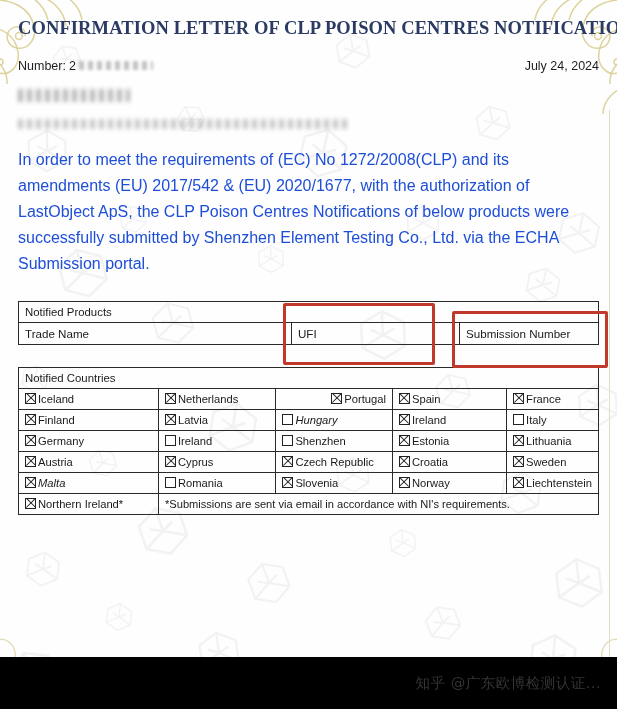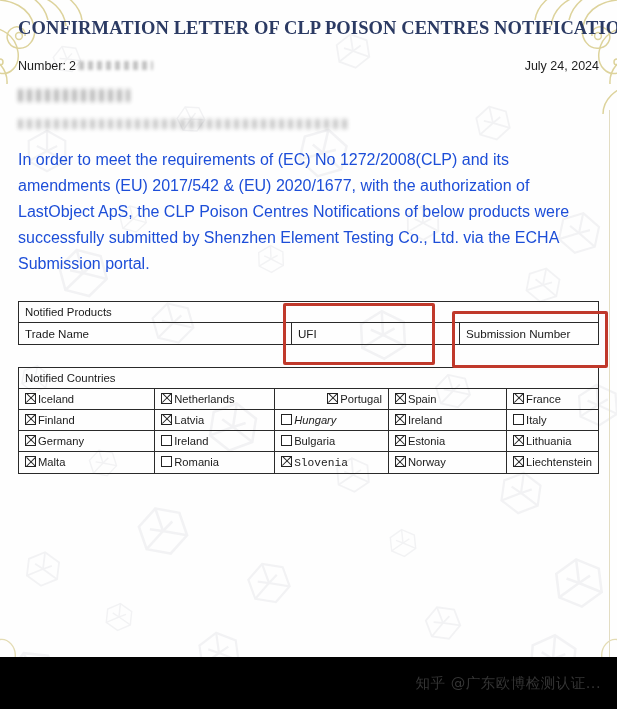--- a/index.html
+++ b/index.html
@@ -581,30 +581,41 @@
             <tr>
               <td class="country-cell" style="width: 135px;"><span class="cbox checked"></span><span class="country-label">Finland</span></td>
               <td class="country-cell" style="width: 113px;"><span class="cbox checked"></span><span class="country-label">Latvia</span></td>
               <td class="country-cell" style="width: 107px; font-style: italic;"><span class="cbox"></span><span class="country-label">Hungary</span></td>
               <td class="country-cell" style="width: 115px;"><span class="cbox checked"></span><span class="country-label">Ireland</span></td>
               <td class="country-cell"><span class="cbox"></span><span class="country-label">Italy</span></td>
             </tr>
             <tr>
               <td class="country-cell" style="width: 135px;"><span class="cbox checked"></span><span class="country-label">Germany</span></td>
               <td class="country-cell" style="width: 113px;"><span class="cbox"></span><span class="country-label">Ireland</span></td>
-              <td class="country-cell" style="width: 107px;"><span class="cbox"></span><span class="country-label">Bulgaria</span></td>
+              <td class="country-cell" style="width: 107px;"><span class="cbox"></span><span class="country-label">Shenzhen</span></td>
               <td class="country-cell" style="width: 115px;"><span class="cbox checked"></span><span class="country-label">Estonia</span></td>
               <td class="country-cell"><span class="cbox checked"></span><span class="country-label">Lithuania</span></td>
             </tr>
             <tr>
-              <td class="country-cell" style="width: 135px;"><span class="cbox checked"></span><span class="country-label">Malta</span></td>
+              <td class="country-cell" style="width: 135px;"><span class="cbox checked"></span><span class="country-label">Austria</span></td>
+              <td class="country-cell" style="width: 113px;"><span class="cbox checked"></span><span class="country-label">Cyprus</span></td>
+              <td class="country-cell" style="width: 107px;"><span class="cbox checked"></span><span class="country-label">Czech Republic</span></td>
+              <td class="country-cell" style="width: 115px;"><span class="cbox checked"></span><span class="country-label">Croatia</span></td>
+              <td class="country-cell"><span class="cbox checked"></span><span class="country-label">Sweden</span></td>
+            </tr>
+            <tr>
+              <td class="country-cell" style="width: 135px; font-style: italic;"><span class="cbox checked"></span><span class="country-label">Malta</span></td>
               <td class="country-cell" style="width: 113px;"><span class="cbox"></span><span class="country-label">Romania</span></td>
-              <td class="country-cell" style="width: 107px; font-family: Liberation Mono, monospace;"><span class="cbox checked"></span><span class="country-label">Slovenia</span></td>
+              <td class="country-cell" style="width: 107px;"><span class="cbox checked"></span><span class="country-label">Slovenia</span></td>
               <td class="country-cell" style="width: 115px;"><span class="cbox checked"></span><span class="country-label">Norway</span></td>
               <td class="country-cell"><span class="cbox checked"></span><span class="country-label">Liechtenstein</span></td>
+            </tr>
+            <tr>
+              <td class="country-cell" style="width: 135px;"><span class="cbox checked"></span><span class="country-label">Northern Ireland*</span></td>
+              <td class="footnote-cell" colspan="4">*Submissions are sent via email in accordance with NI's requirements.</td>
             </tr>
           </tbody>
       </table>
     </div>
 
   </div>
 
   <div id="bottom-bar">
     <span id="site-watermark">知乎 @广东欧博检测认证...</span>
   </div>

